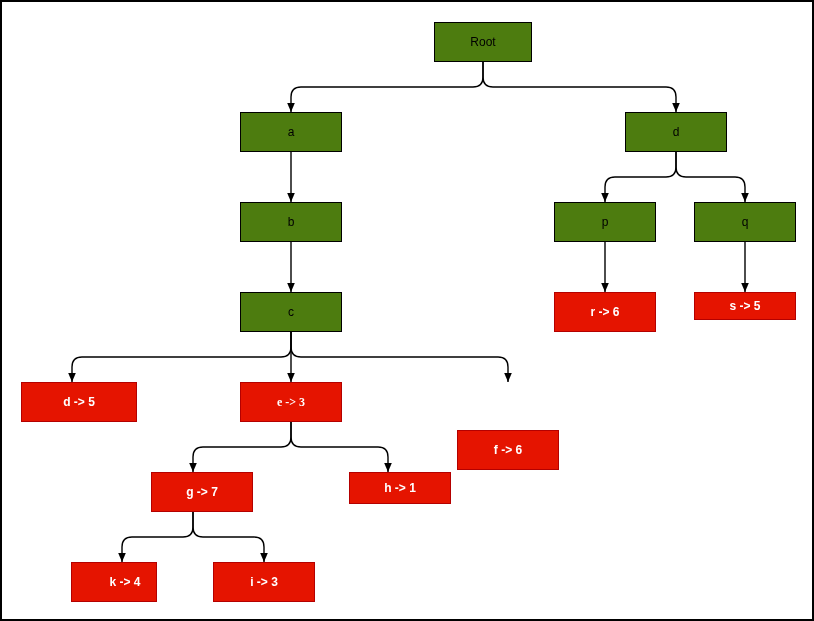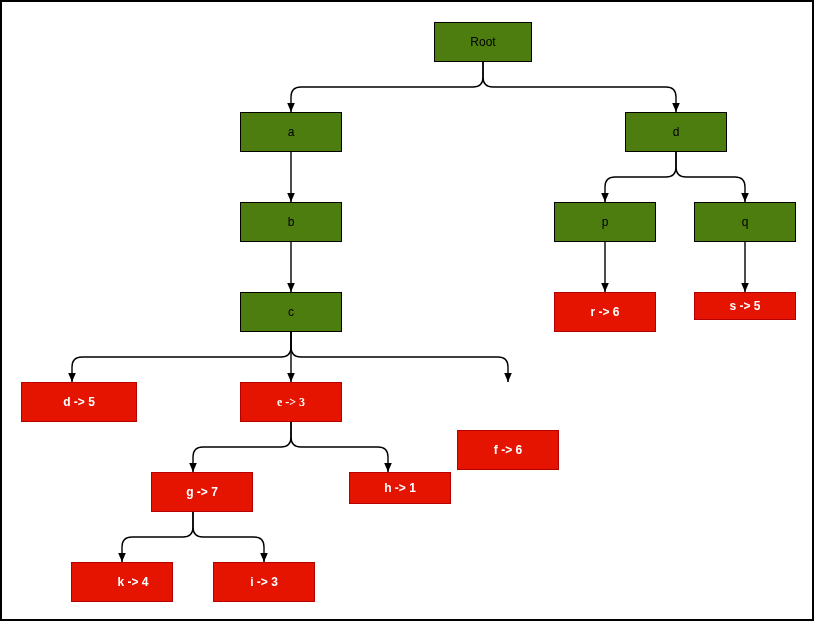--- a/index.html
+++ b/index.html
@@ -101,17 +101,17 @@
   <div class="node leaf" style="left:19px; top:380px; width:116px; height:40px;">d -&gt; 5</div>
 
   <div class="node leaf" style="left:238px; top:380px; width:102px; height:40px;font-family:Liberation Serif, serif;">e -&gt; 3</div>
 
   <div class="node leaf" style="left:455px; top:380px; width:102px; height:40px;margin-top:48px;">f -&gt; 6</div>
 
   <div class="node leaf" style="left:149px; top:470px; width:102px; height:40px;">g -&gt; 7</div>
 
   <div class="node leaf" style="left:335px; top:470px; width:102px; height:32px;margin-left:12px;">h -&gt; 1</div>
 
-  <div class="node leaf" style="left:69px; top:560px; width:102px; height:40px;padding-left:22px;">k -&gt; 4</div>
+  <div class="node leaf" style="left:69px; top:560px; width:86px; height:40px;padding-left:22px;">k -&gt; 4</div>
 
   <div class="node leaf" style="left:211px; top:560px; width:102px; height:40px;">i -&gt; 3</div>
 
 </div>
 
 </body></html>

